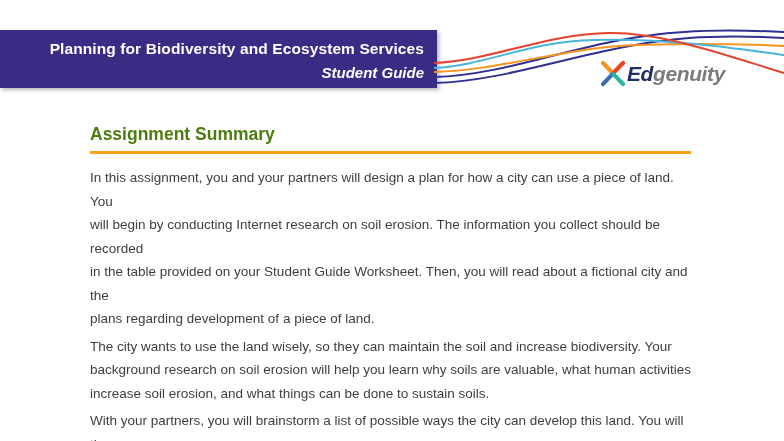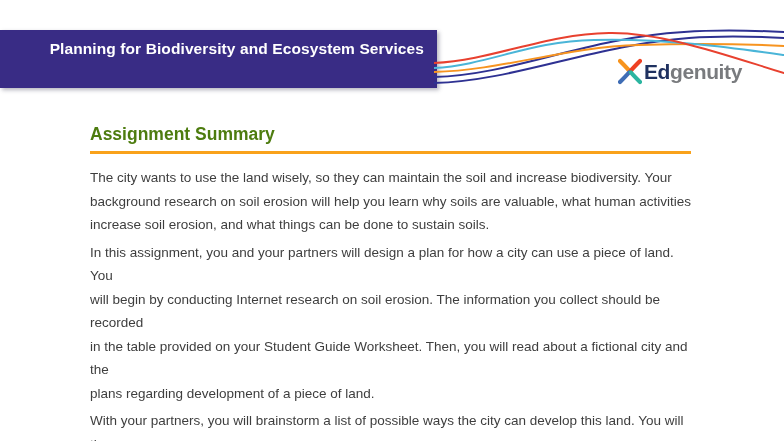--- a/index.html
+++ b/index.html
@@ -55,24 +55,26 @@
   }
   .waves path {
     fill: none;
     stroke-width: 2;
     stroke-linecap: round;
   }
 
   
   .logo {
     position: absolute;
-    left: 618px;
+    left: 601px;
     top: 58px;
     height: 30px;
     display: flex;
+    align-items: center;
+    font-style: italic;
   }
   .logo-x {
     width: 24px;
     height: 27px;
     margin-right: 2px;
   }
   .logo-text {
     font-size: 21px;
     font-weight: 600;
     letter-spacing: -0.4px;
@@ -113,20 +115,21 @@
     margin-top: 12px;
   }
 </style>
 </head>
 <body>
 
 <div class="page">
 
   <div class="banner">
     <div class="banner-title">Planning for Biodiversity and Ecosystem Services</div>
+    <div class="banner-subtitle">Student Guide</div>
   </div>
 
   <svg class="waves" viewBox="0 0 350 80" preserveAspectRatio="none">
     <path d="M0,63 C80,61 160,25 255,18 C295,15 332,17 350,18" stroke="#2e3192"></path>
     <path d="M0,57 C80,55 150,18 250,12 C290,9 330,11 350,12" stroke="#2e3192"></path>
     <path d="M0,52 C70,50 130,27 205,25 C260,23 310,24 350,26" stroke="#f79420"></path>
     <path d="M0,48 C55,45 95,21 160,20 C230,18 300,28 350,35" stroke="#4ab5d8"></path>
     <path d="M0,43 C60,40 110,14 175,13 C230,12 300,38 350,53" stroke="#e8412f"></path>
   </svg>
 
@@ -140,27 +143,27 @@
     <span class="logo-text">
       <span class="logo-ed">Ed</span><span class="logo-rest">genuity</span>
     </span>
   </div>
 
   <div class="main">
     <h1 class="heading">Assignment Summary</h1>
     <div class="heading-rule"></div>
 
     <div class="body-copy">
-      <p>The city wants to use the land wisely, so they can maintain the soil and increase biodiversity. Your
-background research on soil erosion will help you learn why soils are valuable, what human activities
-increase soil erosion, and what things can be done to sustain soils.</p>
       <p>In this assignment, you and your partners will design a plan for how a city can use a piece of land. You
 will begin by conducting Internet research on soil erosion. The information you collect should be recorded
 in the table provided on your Student Guide Worksheet. Then, you will read about a fictional city and the
 plans regarding development of a piece of land.</p>
+      <p>The city wants to use the land wisely, so they can maintain the soil and increase biodiversity. Your
+background research on soil erosion will help you learn why soils are valuable, what human activities
+increase soil erosion, and what things can be done to sustain soils.</p>
       <p>With your partners, you will brainstorm a list of possible ways the city can develop this land. You will then
 evaluate each plan based on how it will affect the environment, provide evidence of its ability to maintain
 or increase biodiversity, how much money is needed for the land development, and how the developed
 land will benefit the citizens of the city. Finally, you will create a presentation summarizing your ideas and
 present your design plan to the class.</p>
     </div>
   </div>
 
 </div>
 

